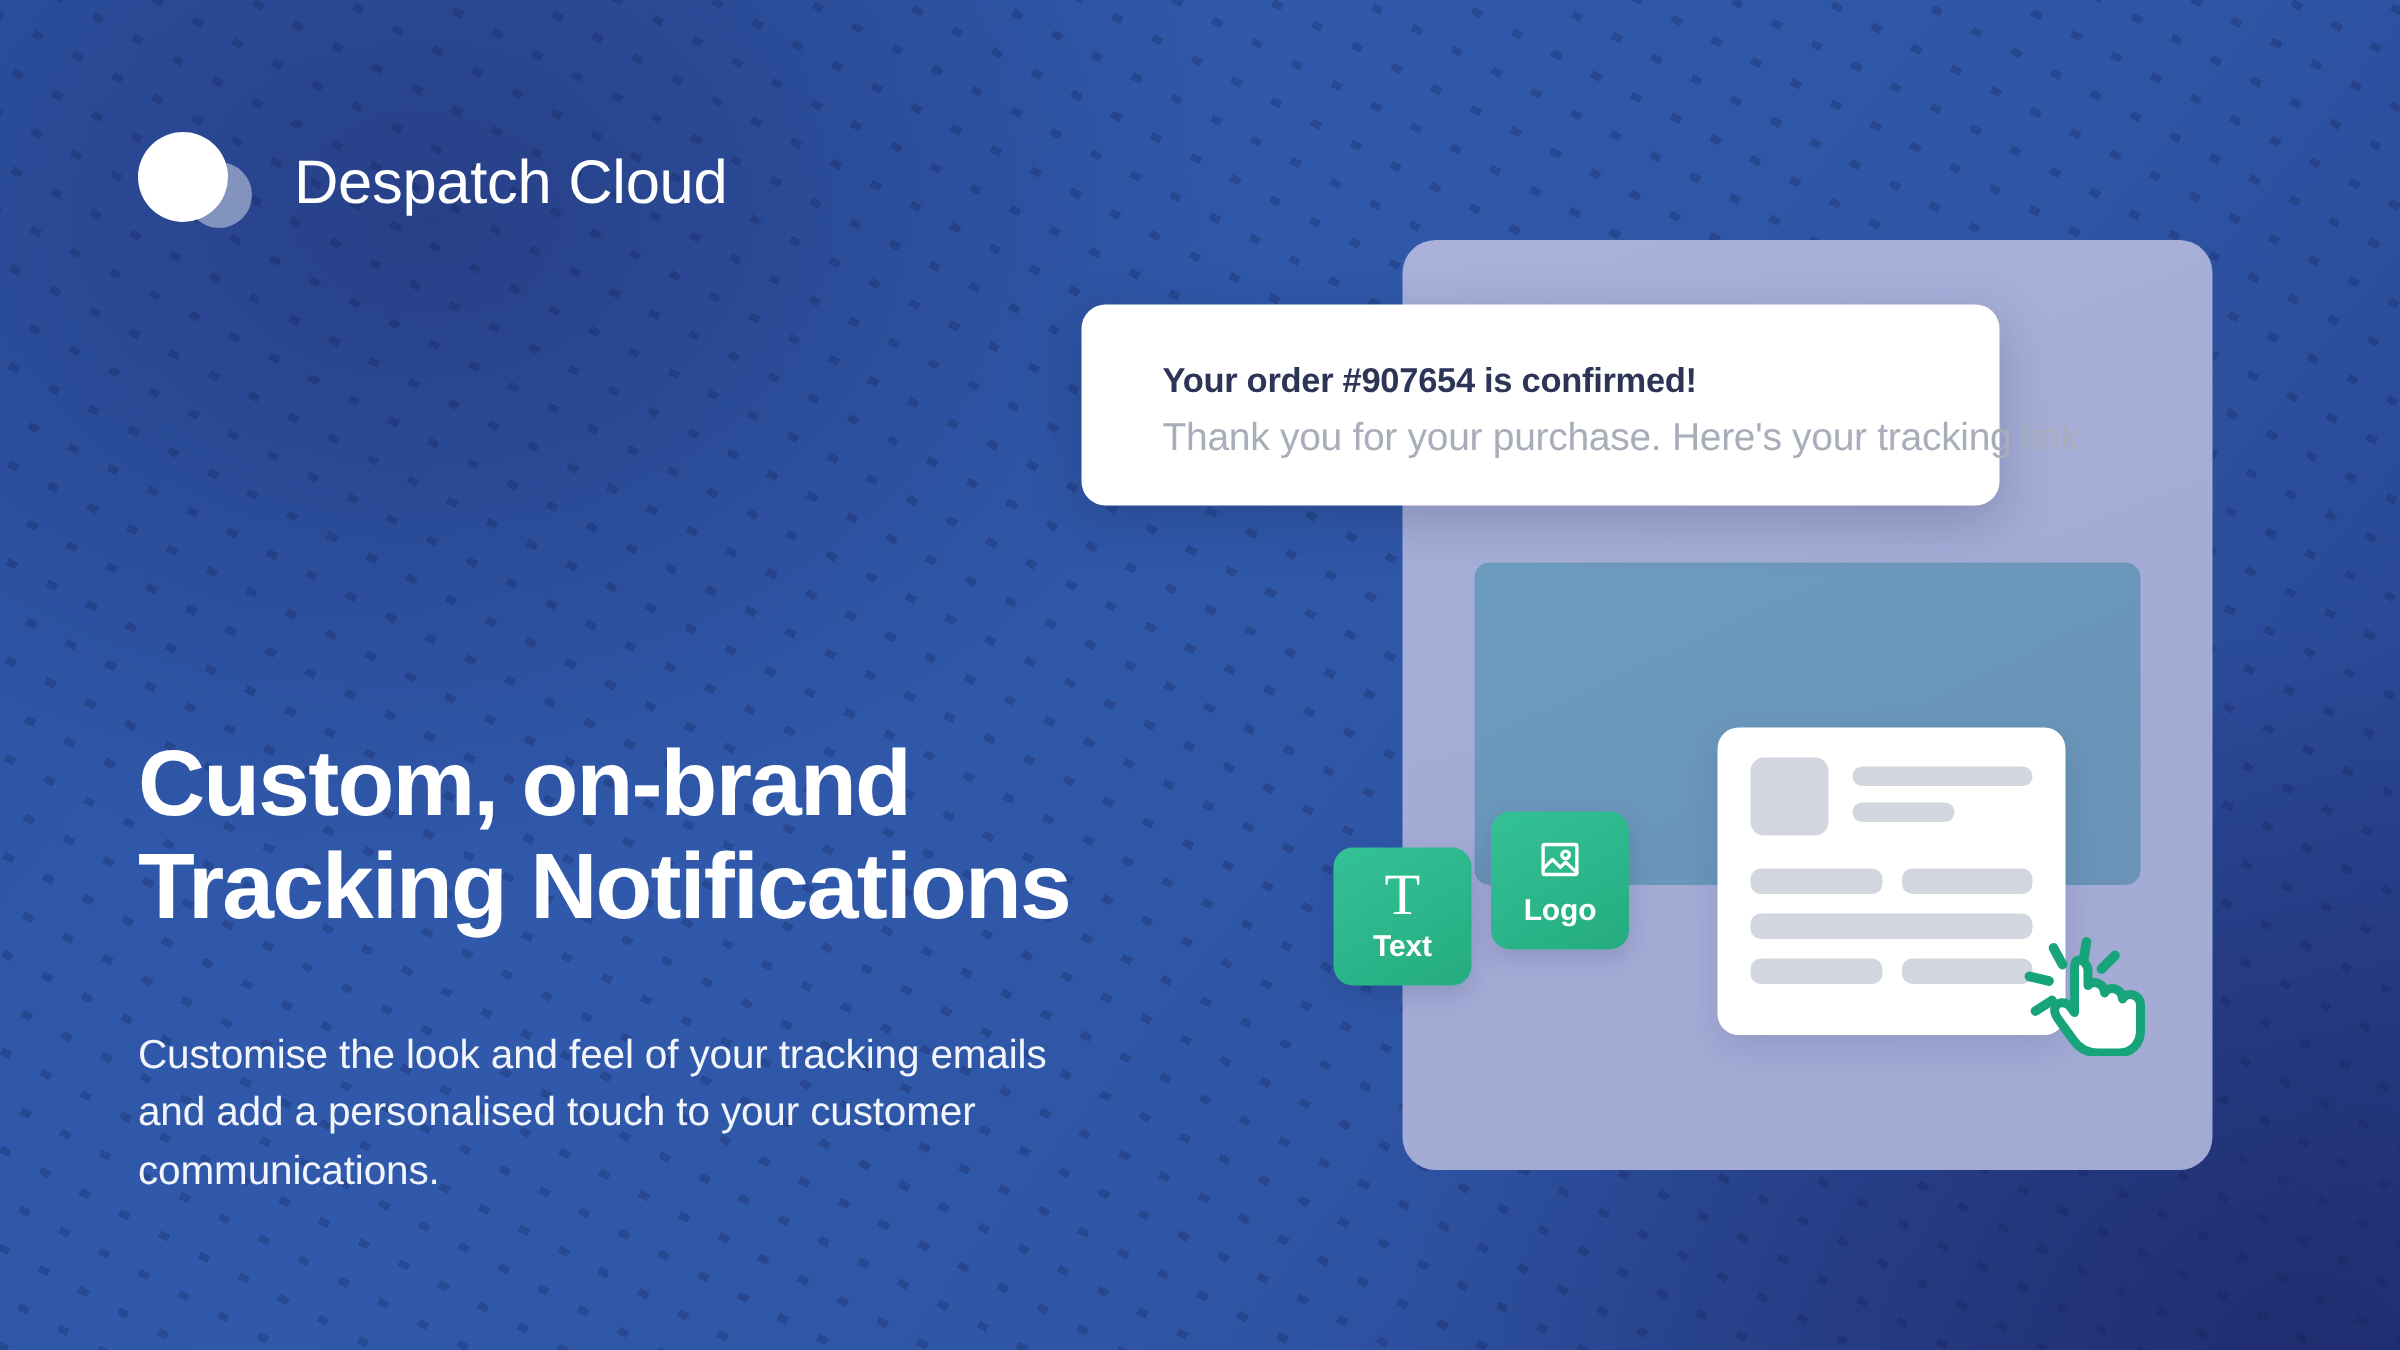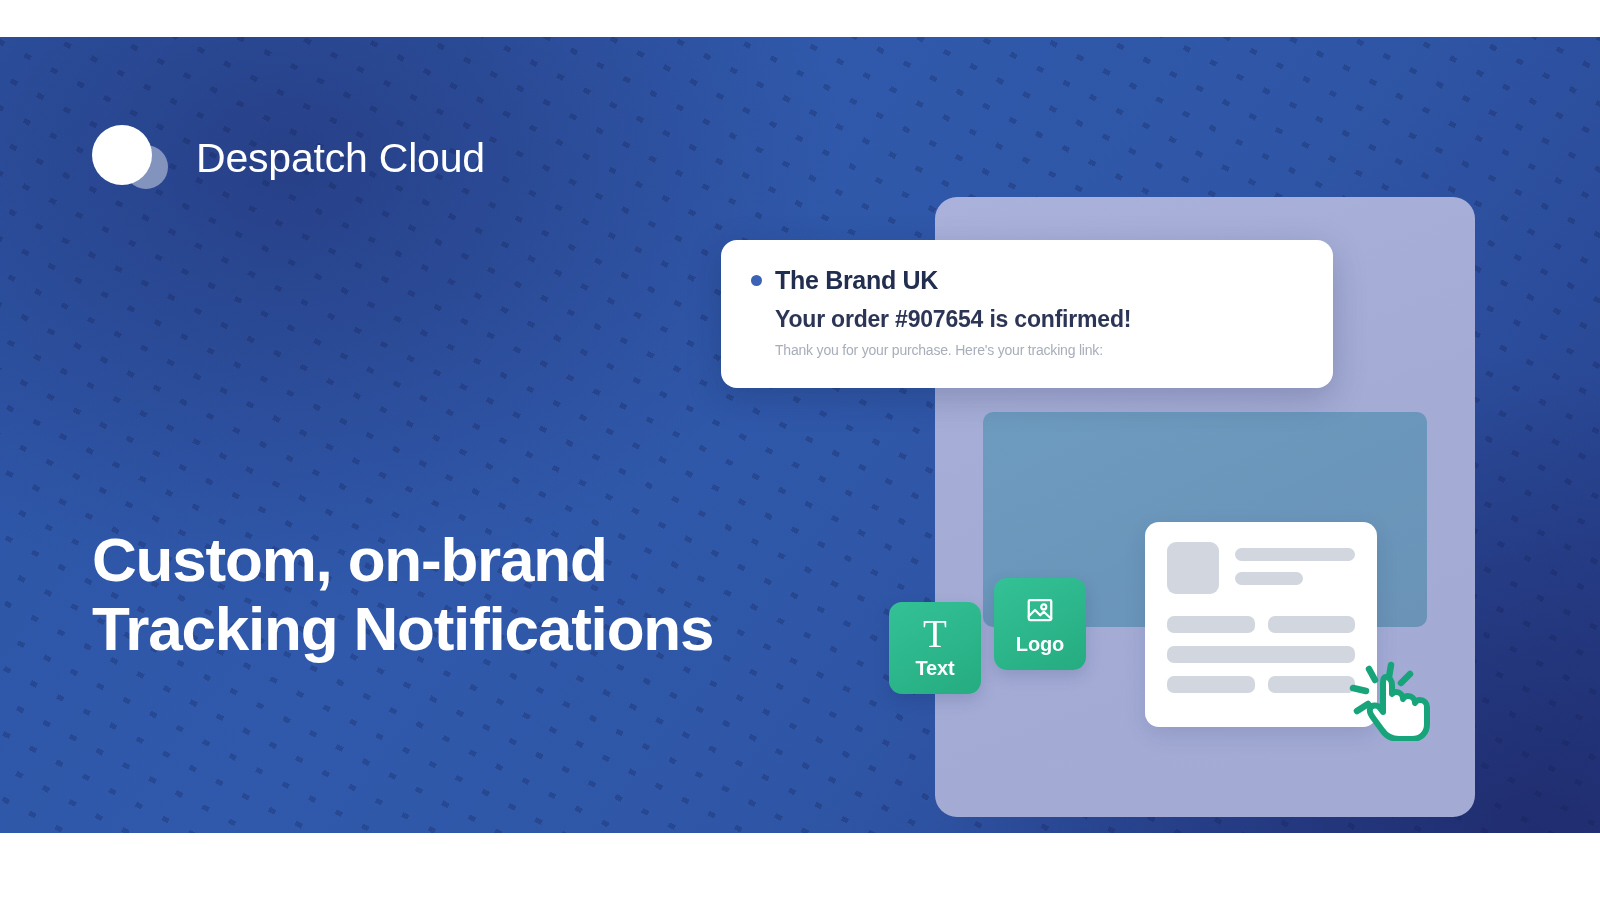--- a/index.html
+++ b/index.html
@@ -7,27 +7,26 @@
   html, body {
     width: 1600px;
     height: 900px;
     overflow: hidden;
     font-family: "Liberation Sans", sans-serif;
   }
 
   #banner {
     position: relative;
     width: 1600px;
-    height: 796px;
+    height: 900px;
     background:
       radial-gradient(ellipse 900px 700px at 18% 16%, rgba(38,60,130,0.85) 0%, rgba(38,60,130,0.0) 62%),
       radial-gradient(ellipse 1000px 800px at 96% 100%, rgba(32,44,110,0.95) 0%, rgba(32,44,110,0.0) 60%),
       linear-gradient(128deg, #2d55a6 0%, #3059ab 38%, #2f56a6 62%, #26408c 100%);
     overflow: hidden;
-    margin-top: 37px;
   }
 
   
   #texture {
     position: absolute;
     inset: 0;
     opacity: 0.5;
     background-image:
       repeating-linear-gradient(118deg,
         rgba(20,32,86,0.55) 0px,
@@ -154,21 +153,21 @@
     margin-left: 24px;
     color: #2c3555;
     font-size: 23px;
     font-weight: 700;
     letter-spacing: -0.2px;
   }
   .toast-line2 {
     margin-top: 9px;
     margin-left: 24px;
     color: #a8adba;
-    font-size: 14px;
+    font-size: 26px;
     font-weight: 400;
     letter-spacing: -0.2px;
     white-space: nowrap;
   }
 
   
   .tool-chip {
     position: absolute;
     width: 92px; height: 92px;
     border-radius: 13px;
@@ -248,32 +247,29 @@
   <div id="logo-lockup">
     <div class="logo-mark">
       <div class="logo-circle-big"></div>
       <div class="logo-circle-small"></div>
     </div>
     <div class="logo-wordmark">Despatch Cloud</div>
   </div>
 
   <h1 id="headline">Custom, on-brand
 Tracking Notifications</h1>
+  <p id="subcopy">Customise the look and feel of your tracking emails and add a personalised touch to your customer communications.</p>
 
   <div id="composition">
 
     <div id="glass-panel"></div>
 
     <div id="hero-placeholder"></div>
 
     <div id="toast">
-      <div class="toast-brand-row">
-        <span class="toast-dot"></span>
-        <span class="toast-brand">The Brand UK</span>
-      </div>
       <div class="toast-line1">Your order #907654 is confirmed!</div>
       <div class="toast-line2">Thank you for your purchase. Here's your tracking link:</div>
     </div>
 
     <div class="tool-chip" id="chip-text">
       <div class="chip-glyph">
         <span class="chip-glyph-T">T</span>
       </div>
       <div class="chip-label">Text</div>
     </div>

